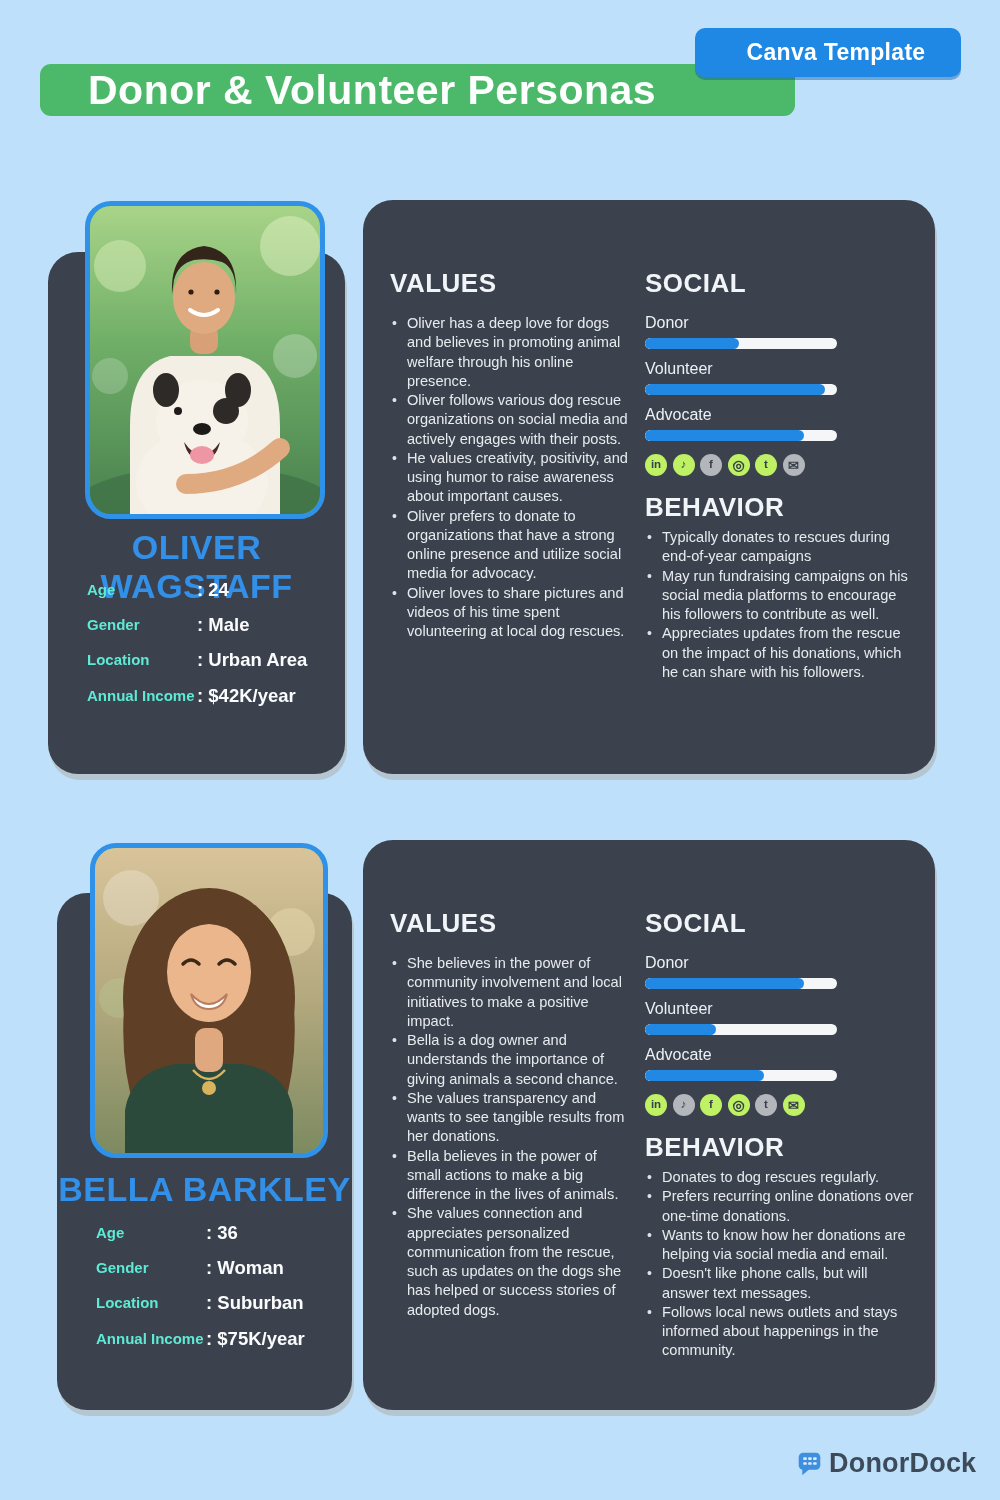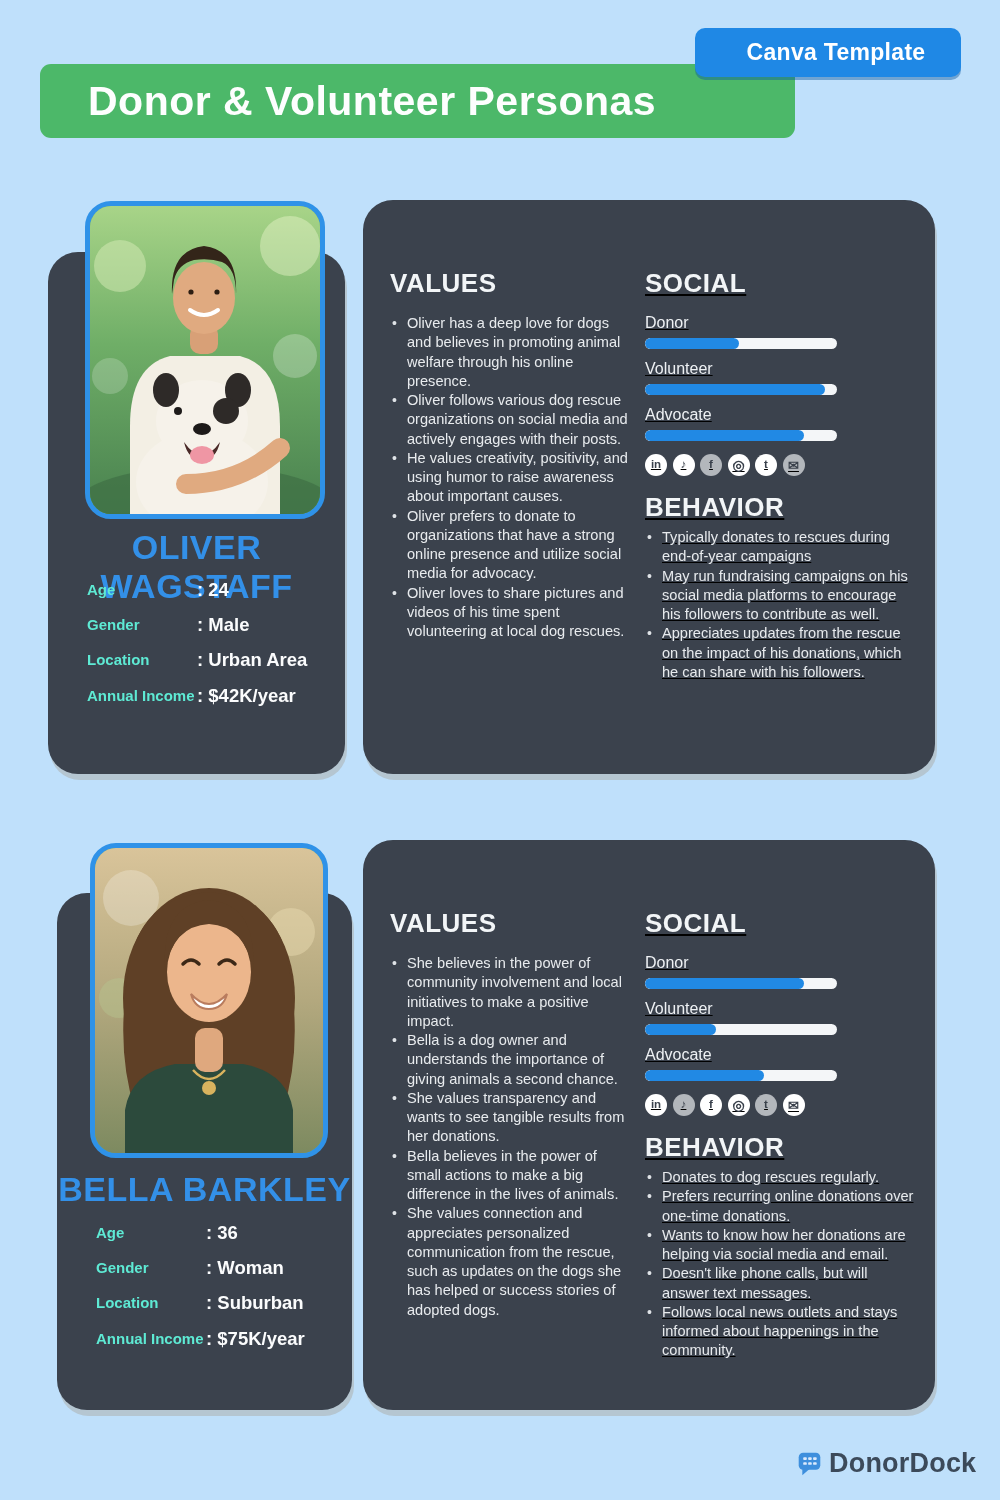--- a/index.html
+++ b/index.html
@@ -12,21 +12,21 @@
   .badge{
     position:absolute;left:695px;top:28px;width:250px;height:49px;
     background:#1f88e5;border-radius:10px;
     box-shadow:0 3px 0 rgba(16,90,160,.45);
     display:flex;align-items:center;justify-content:center;
     color:#ffffff;font-size:23px;font-weight:bold;letter-spacing:.3px;
     z-index:5;
     padding-left:16px;
   }
   .titlebar{
-    position:absolute;left:40px;top:64px;width:755px;height:74px;
+    position:absolute;left:40px;top:64px;width:755px;height:52px;
     background:#4cb869;border-radius:11px;
     display:flex;align-items:center;
     padding-left:48px;box-sizing:border-box;z-index:3;
   }
   .titlebar h1{
     margin:0;color:#fdfefe;font-size:41px;font-weight:bold;letter-spacing:.5px;
   }
   
   .card{
     position:absolute;background:#3b424d;border-radius:30px;
@@ -45,42 +45,42 @@
   .demo-label{
     position:absolute;left:39px;top:2px;
     color:#5eead4;font-size:15px;font-weight:bold;
   }
   .demo-value{
     position:absolute;left:149px;top:0;
     color:#fbfcfd;font-size:18.5px;font-weight:bold;
   }
   .col{position:absolute;top:70px;}
   .col-values{left:27px;width:242px;}
-  .col-social{left:282px;width:272px;text-decoration:underline;}
+  .col-social{left:282px;width:272px;}
   .sec-heading{
     margin:0;color:#f2f5f7;font-size:26px;font-weight:bold;letter-spacing:.5px;line-height:1;
   }
   .bullets{
     list-style:none;margin:18px 0 0 0;padding:0;
     color:#e8ebee;font-size:14.6px;line-height:1.32;
   }
   .bullets li{position:relative;padding-left:17px;}
   .bullets li::before{
     content:"\2022";position:absolute;left:2px;top:0;font-size:14px;color:#dfe3e7;
   }
   .bar-block{margin-top:18px;}
   .bar-row{margin-bottom:11px;}
   .bar-label{color:#eef1f4;font-size:16px;margin-bottom:6px;}
   .bar-track{
     width:192px;height:11px;border-radius:6px;background:#f4f6f8;overflow:hidden;
   }
   .bar-fill{height:100%;border-radius:6px;background:#2189e4;}
   .icons-row{margin-top:13px;display:flex;gap:5.5px;}
   .sicon{
-    width:22px;height:22px;border-radius:50%;background:#ffffff;
+    width:22px;height:22px;border-radius:50%;background:#bef264;
     display:flex;align-items:center;justify-content:center;
     color:#39404b;font-weight:bold;font-size:11.5px;line-height:1;
   }
   .sicon.inactive{background:#b3b7bc;}
   .ic-ig{font-size:14px;}
   .ic-em{font-size:13px;}
   .behavior-head{margin-top:18px;}
   .behavior-list{margin-top:8px;}
   
   .footer-brand{

